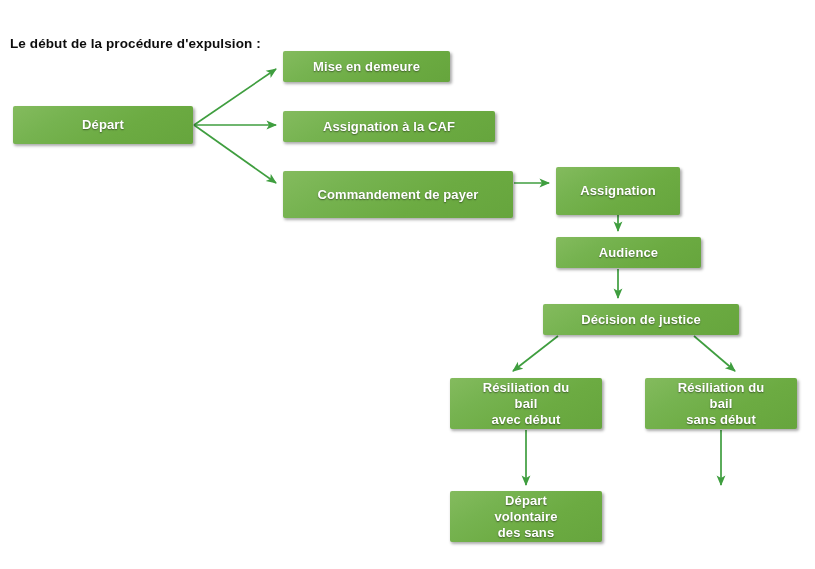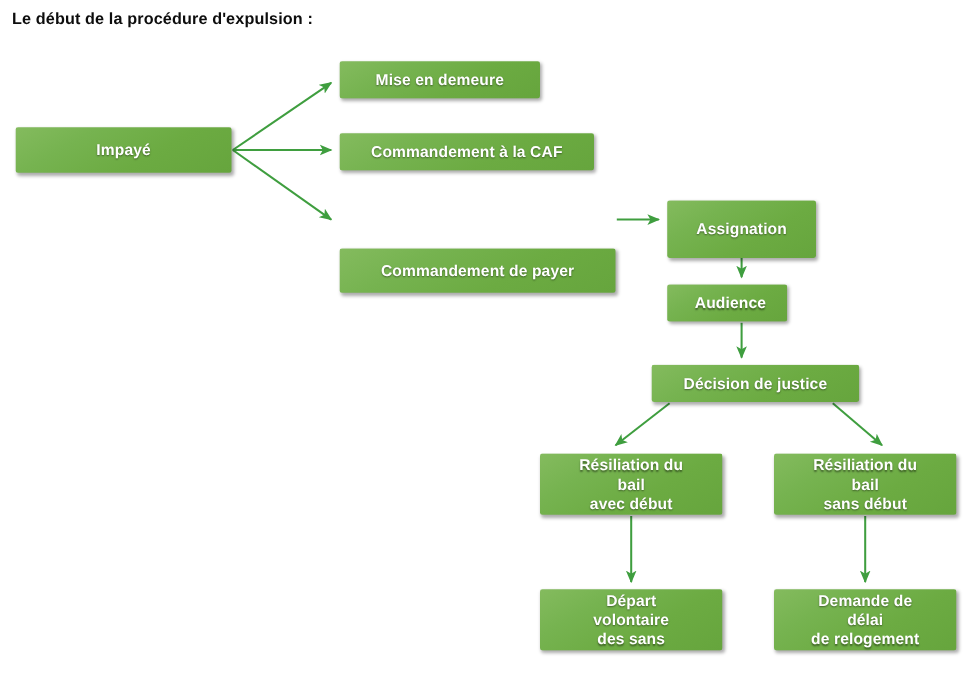--- a/index.html
+++ b/index.html
@@ -19,21 +19,21 @@
   #canvas {
     position: absolute;
     left: 0; top: 0;
     width: 815px;
     height: 569px;
   }
 
   .title {
     position: absolute;
     left: 10px;
-    top: 8px;
+    top: 36px;
     font-size: 13.5px;
     font-weight: bold;
     color: #0d0d0d;
     letter-spacing: 0.1px;
     white-space: nowrap;
   }
 
   svg.arrows {
     position: absolute;
     left: 0; top: 0;
@@ -98,44 +98,44 @@
 
       <line x1="694" y1="336" x2="735" y2="371" marker-end="url(#ah)"></line>
 
       <line x1="526" y1="430" x2="526" y2="485" marker-end="url(#ah)"></line>
 
       <line x1="721" y1="430" x2="721" y2="485" marker-end="url(#ah)"></line>
     </g>
   </svg>
 
   <div class="node" style="left:13px; top:106px; width:180px; height:38px;">
-    <span class="label">Impayé</span>
+    <span class="label">Départ</span>
   </div>
 
   <div class="node" style="left:283px; top:51px; width:167px; height:31px;">
     <span class="label">Mise en demeure</span>
   </div>
 
   <div class="node" style="left:283px; top:111px; width:212px; height:31px;">
-    <span class="label">Commandement à la CAF</span>
+    <span class="label">Assignation à la CAF</span>
   </div>
 
-  <div class="node" style="left:283px; top:171px; width:230px; height:37px;margin-top:36px;">
+  <div class="node" style="left:283px; top:171px; width:230px; height:47px;">
     <span class="label">Commandement de payer</span>
   </div>
 
   <div class="node" style="left:556px; top:167px; width:124px; height:48px;">
     <span class="label">Assignation</span>
   </div>
 
-  <div class="node" style="left:556px; top:237px; width:100px; height:31px;">
+  <div class="node" style="left:556px; top:237px; width:145px; height:31px;">
     <span class="label">Audience</span>
   </div>
 
-  <div class="node" style="left:543px; top:304px; width:173px; height:31px;">
+  <div class="node" style="left:543px; top:304px; width:196px; height:31px;">
     <span class="label">Décision de justice</span>
   </div>
 
   <div class="node" style="left:450px; top:378px; width:152px; height:51px;">
     <span class="label">
       <span>Résiliation du bail</span><br>
       <span>avec début</span>
     </span>
   </div>
 
@@ -146,20 +146,14 @@
     </span>
   </div>
 
   <div class="node" style="left:450px; top:491px; width:152px; height:51px;">
     <span class="label">
       <span>Départ volontaire</span><br>
       <span>des sans</span>
     </span>
   </div>
 
-  <div class="node" style="left:645px; top:491px; width:152px; height:51px;">
-    <span class="label">
-      <span>Demande de délai</span><br>
-      <span>de relogement</span>
-    </span>
-  </div>
 
 </div>
 
 </body></html>

